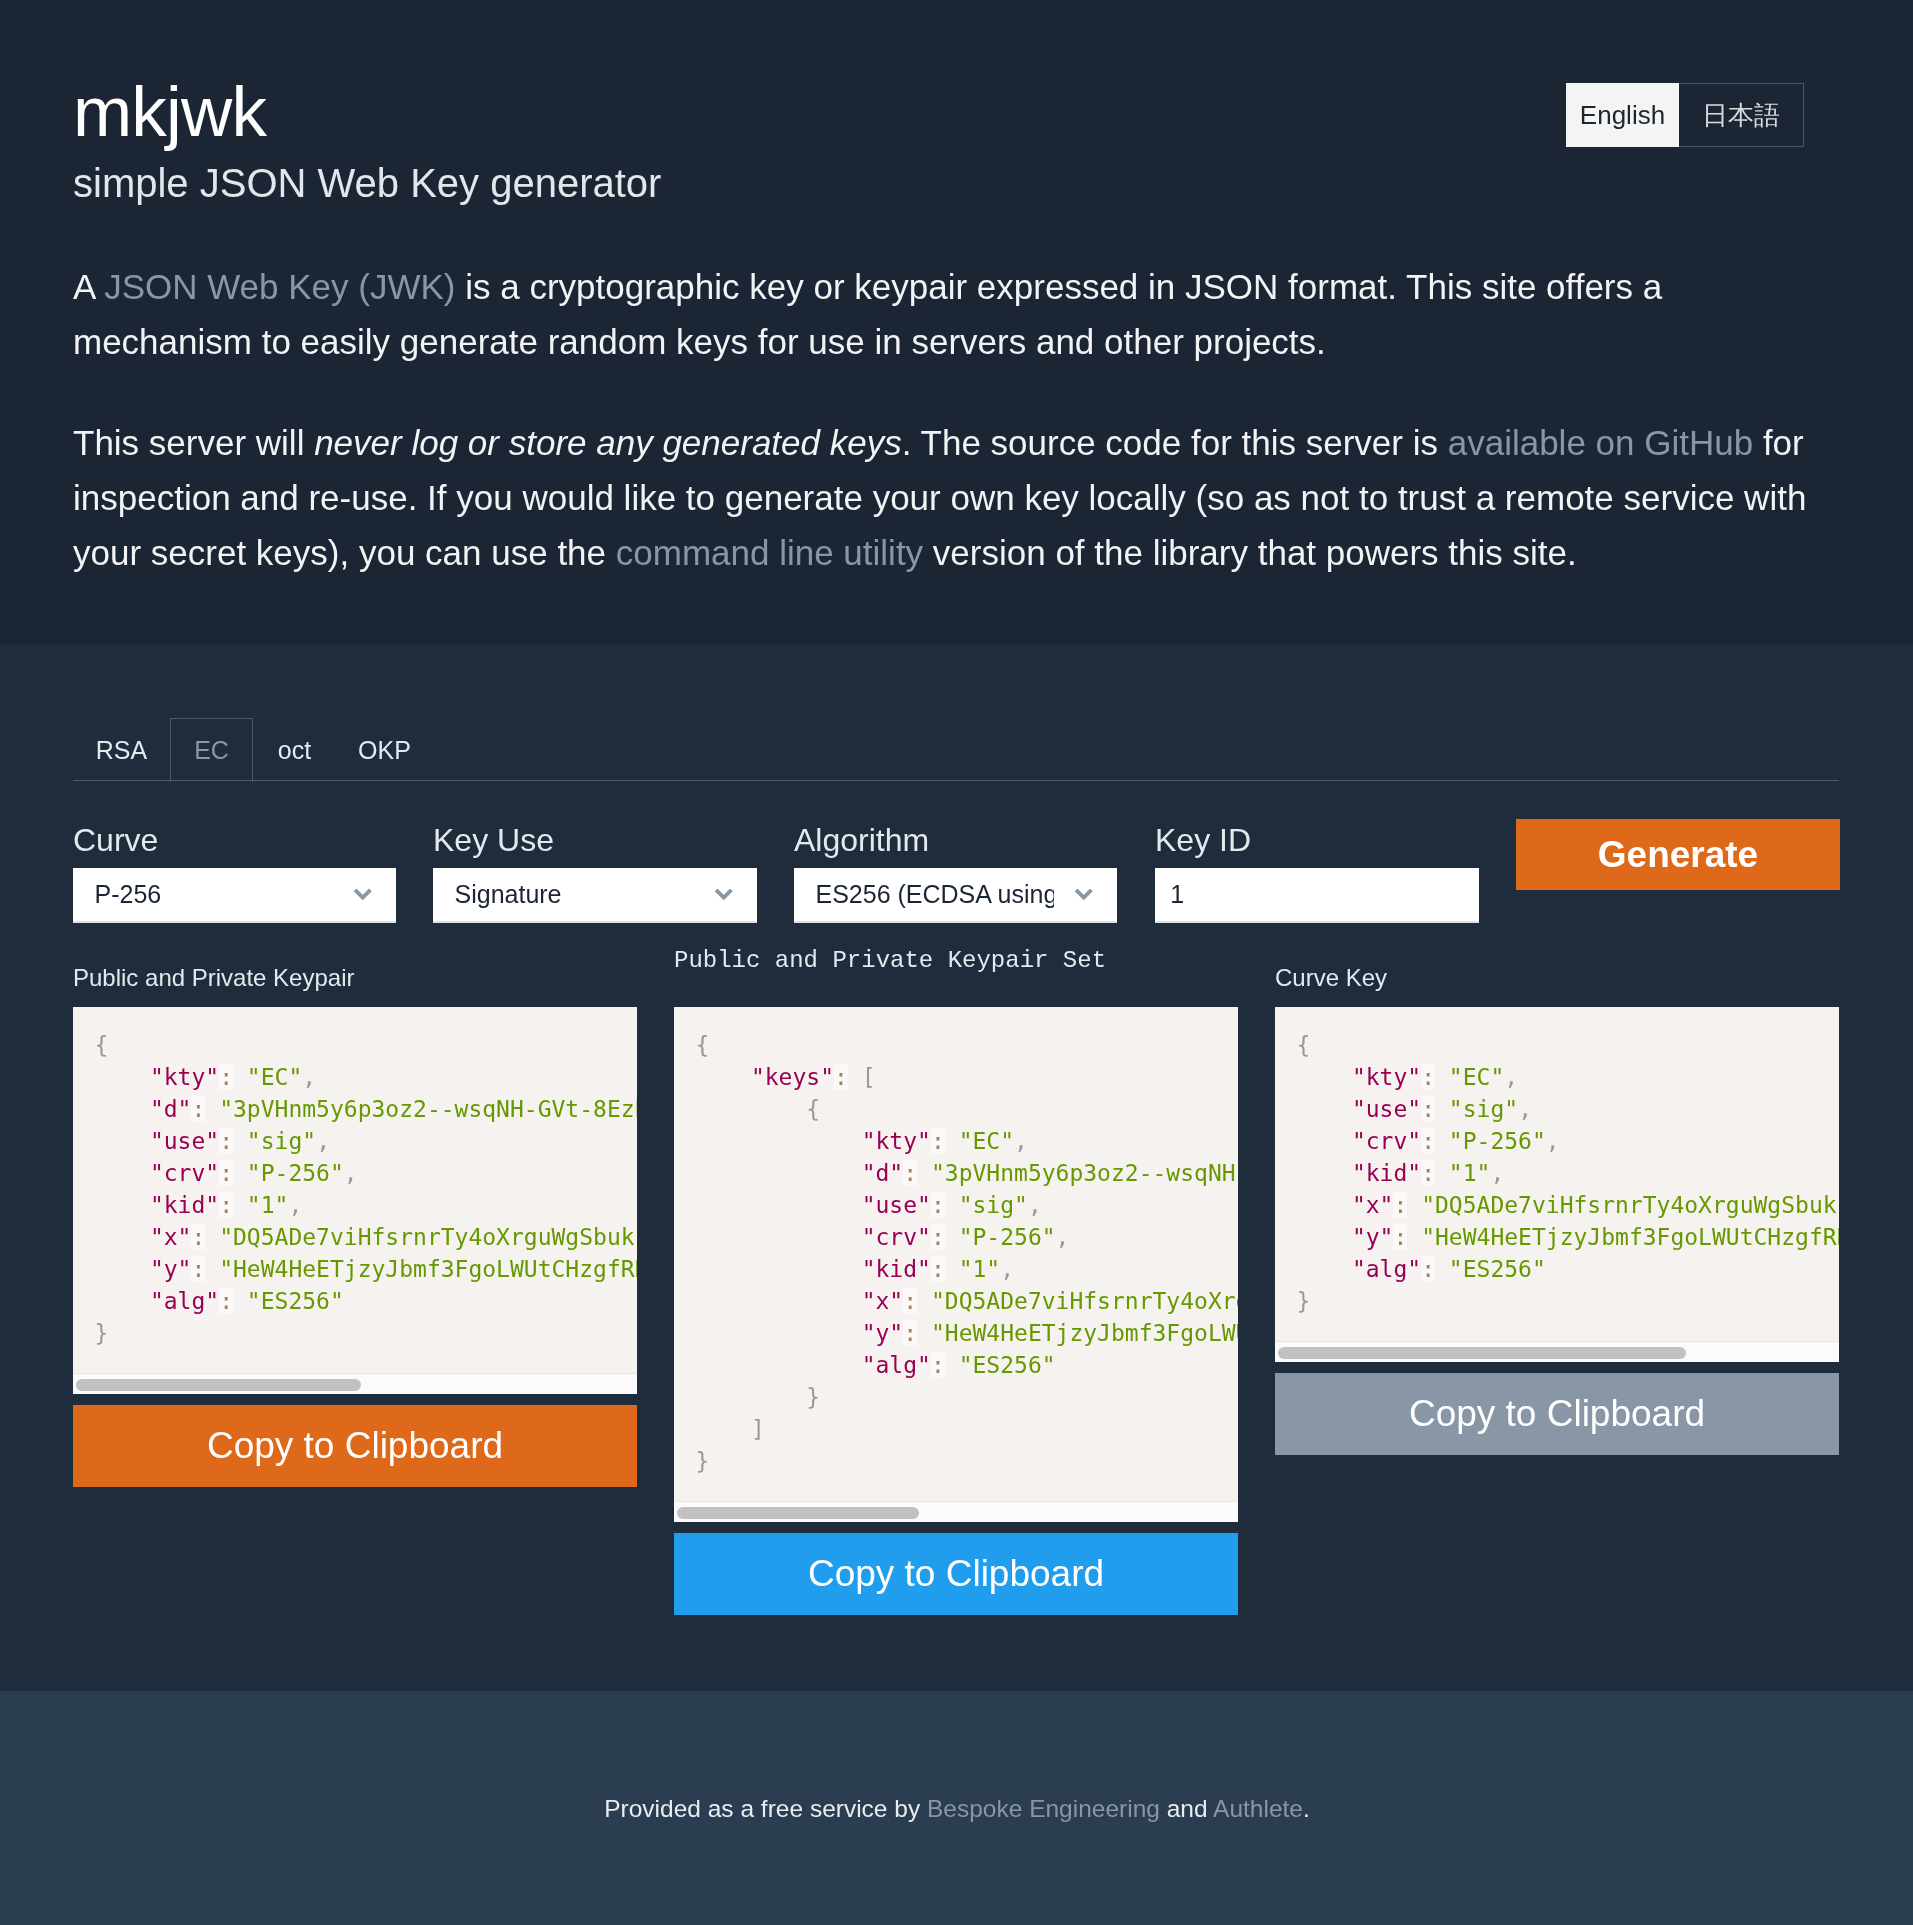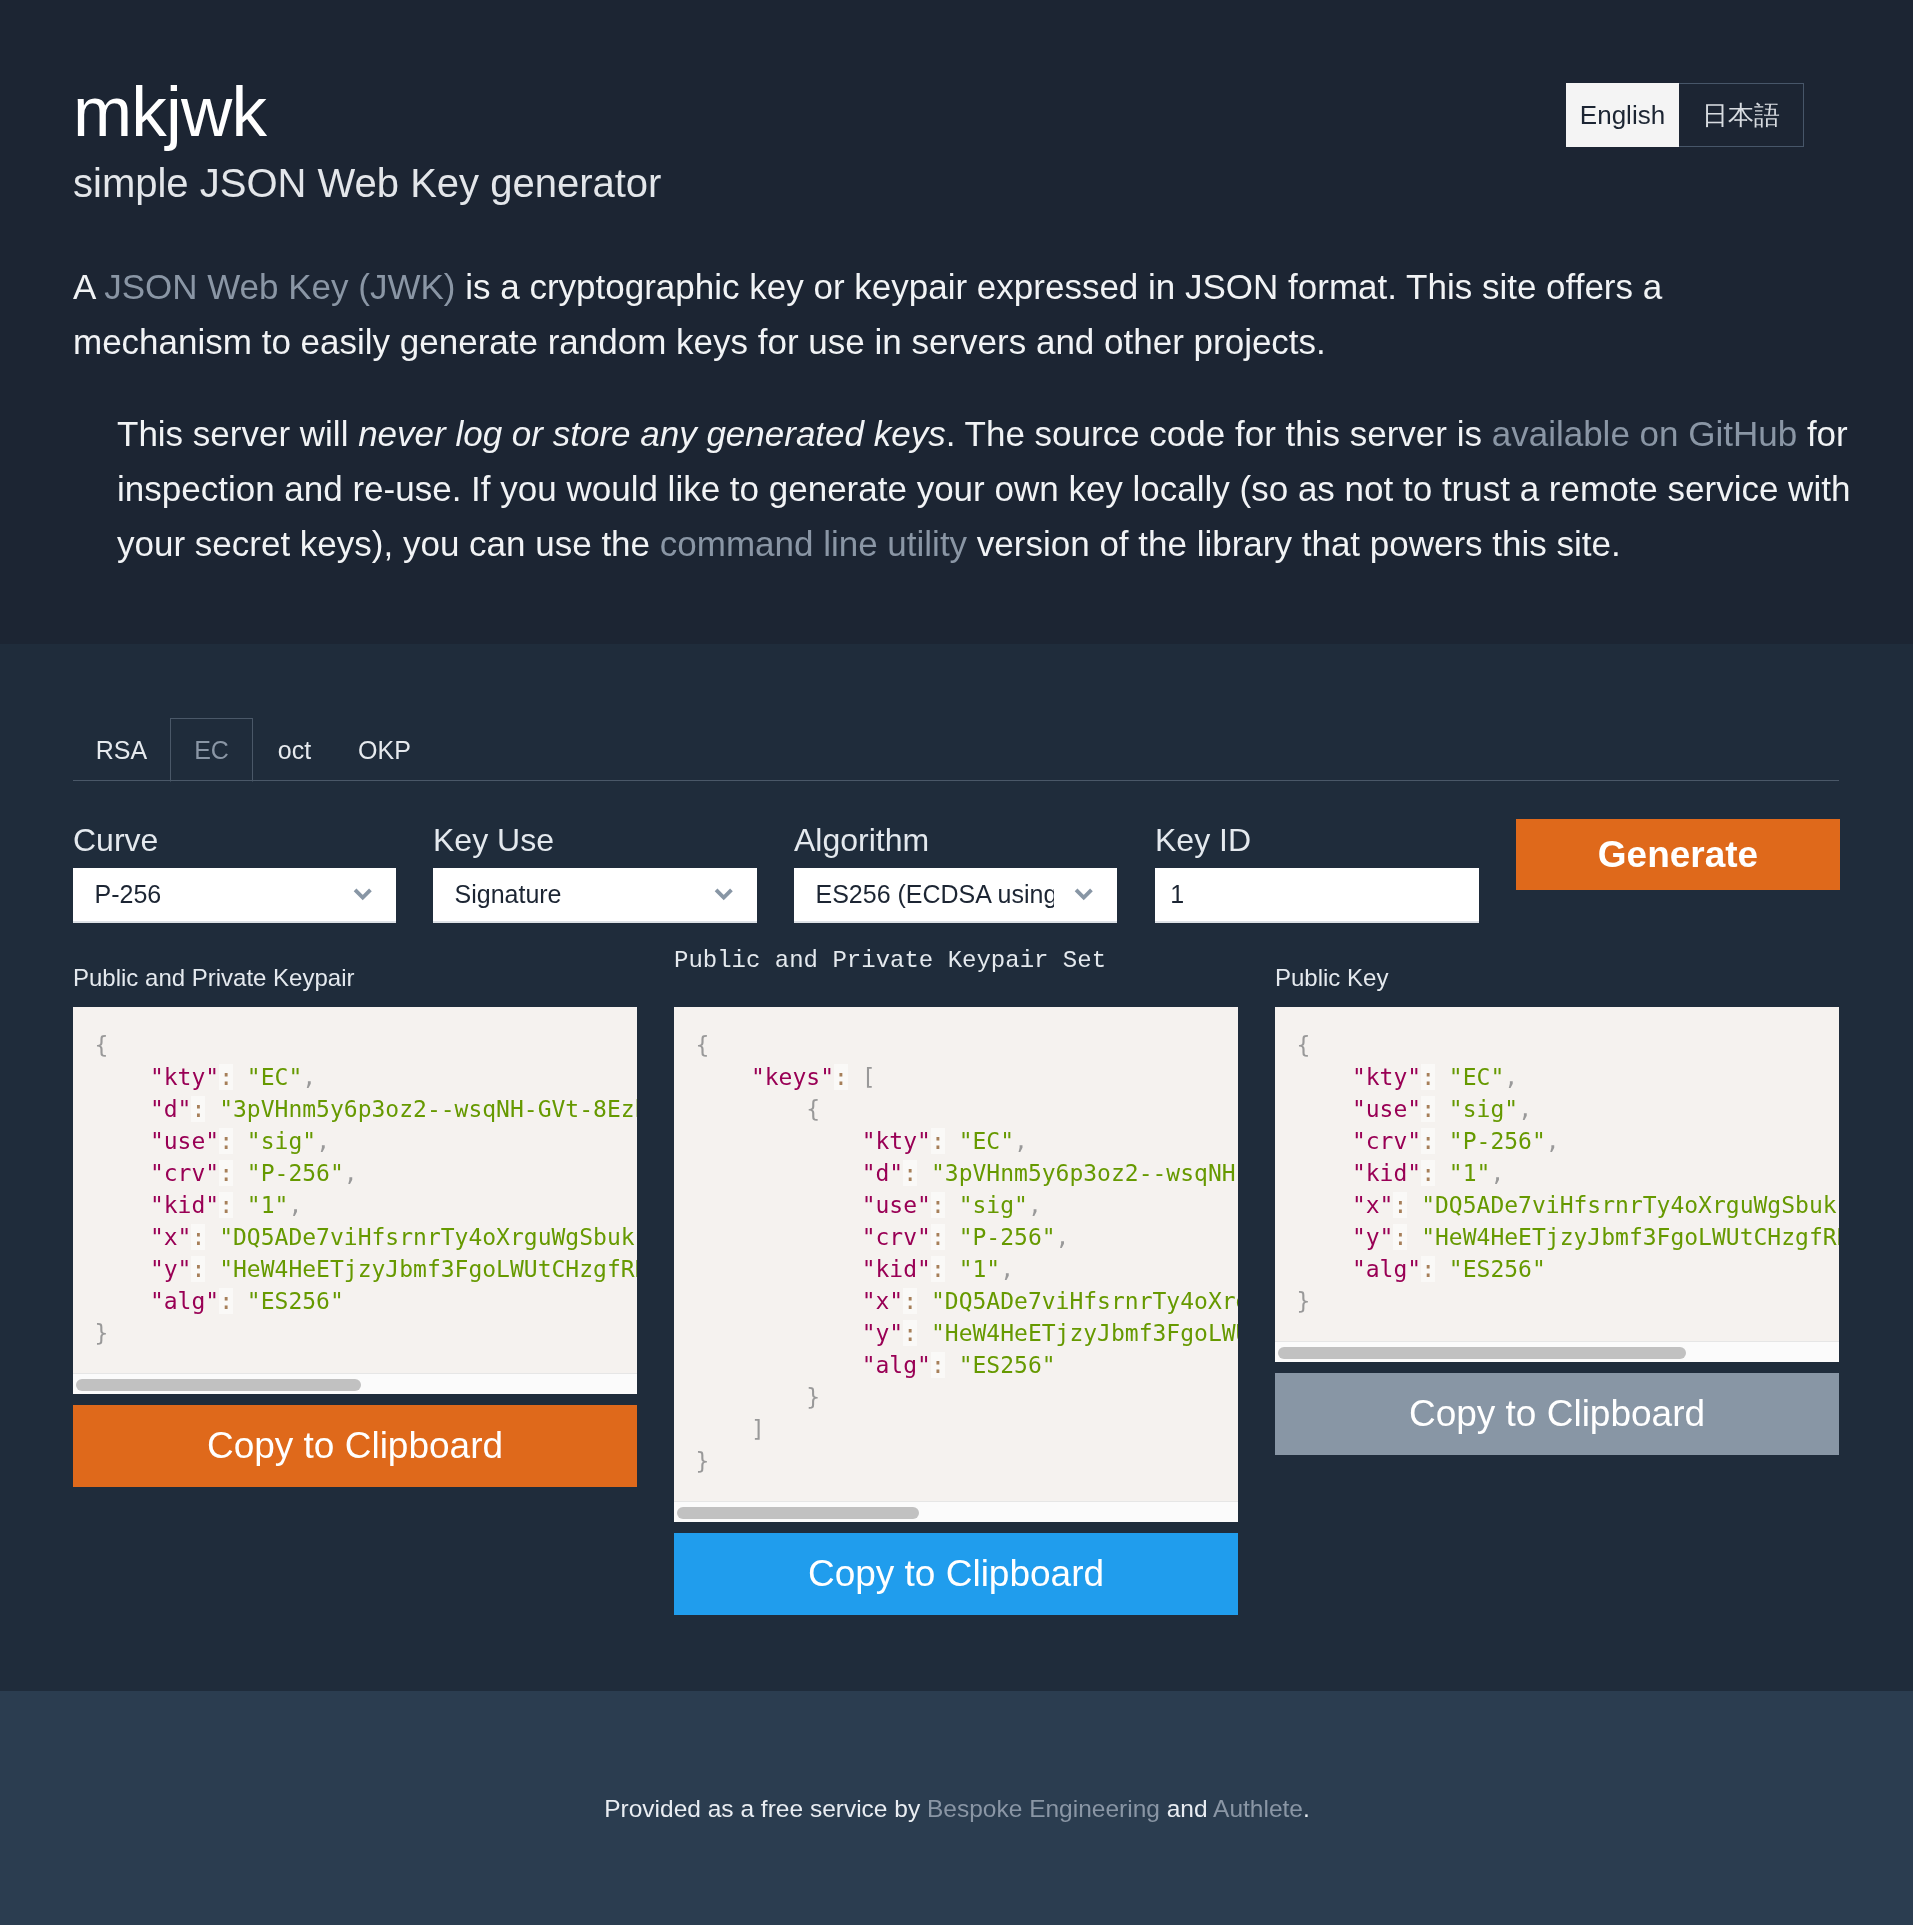--- a/index.html
+++ b/index.html
@@ -35,21 +35,21 @@
     height: 64px; display: flex; align-items: center; justify-content: center;
     font-size: 26px;
   }
   .lang-btn.en { width: 113px; background: #f4f4f4; color: #1c2533; }
   .lang-btn.ja { width: 125px; border: 1.5px solid #475669; border-left: none; color: #d8dce1; background: #1c2533; }
   .intro {
     position: absolute; left: 73px; width: 1771px;
     font-size: 35px; line-height: 55px; color: #f1f3f5; font-weight: 400;
   }
   .intro.p1 { top: 259px; }
-  .intro.p2 { top: 406px; margin-left: 44px; }
+  .intro.p2 { top: 415px; }
   .intro .link { color: #8a96a5; }
   .intro em { font-style: italic; }
 
   
   .gen {
     position: relative;
     height: 1047px;
     background: #1f2c3b;
     padding-left: 44px;
   }
@@ -174,21 +174,21 @@
       </svg>
   </div>
   <div class="text-input" style="left:1155px; top:224px; width:324px; padding-left:15.3px;">
     <span>1</span>
   </div>
 
   <a class="generate-btn" style="top:175px;">Generate</a>
 
   <div class="panel-label" style="left:73px; top:320px;">Public and Private Keypair</div>
   <div class="panel-label" style="left:674px; top:303px;font-family:Liberation Mono, monospace;">Public and Private Keypair Set</div>
-  <div class="panel-label" style="left:1275px; top:320px;">Public Key</div>
+  <div class="panel-label" style="left:1275px; top:320px;">Curve Key</div>
 
   <div class="code-box" style="left:73px; top:363px; height:387px;">
     <div class="code-inner"><span class="p">{</span>
     <span class="k">"kty"</span><span class="c">:</span> <span class="s">"EC"</span><span class="p">,</span>
     <span class="k">"d"</span><span class="c">:</span> <span class="s">"<span>3pVHnm5y6p3oz2--wsqNH-GVt-8EzhHw</span></span>
     <span class="k">"use"</span><span class="c">:</span> <span class="s">"<span>sig</span>"</span><span class="p">,</span>
     <span class="k">"crv"</span><span class="c">:</span> <span class="s">"<span>P-256</span>"</span><span class="p">,</span>
     <span class="k">"kid"</span><span class="c">:</span> <span class="s">"<span>1</span>"</span><span class="p">,</span>
     <span class="k">"x"</span><span class="c">:</span> <span class="s">"<span>DQ5ADe7viHfsrnrTy4oXrguWgSbuk-qL</span></span>
     <span class="k">"y"</span><span class="c">:</span> <span class="s">"<span>HeW4HeETjzyJbmf3FgoLWUtCHzgfRB8-</span></span>

